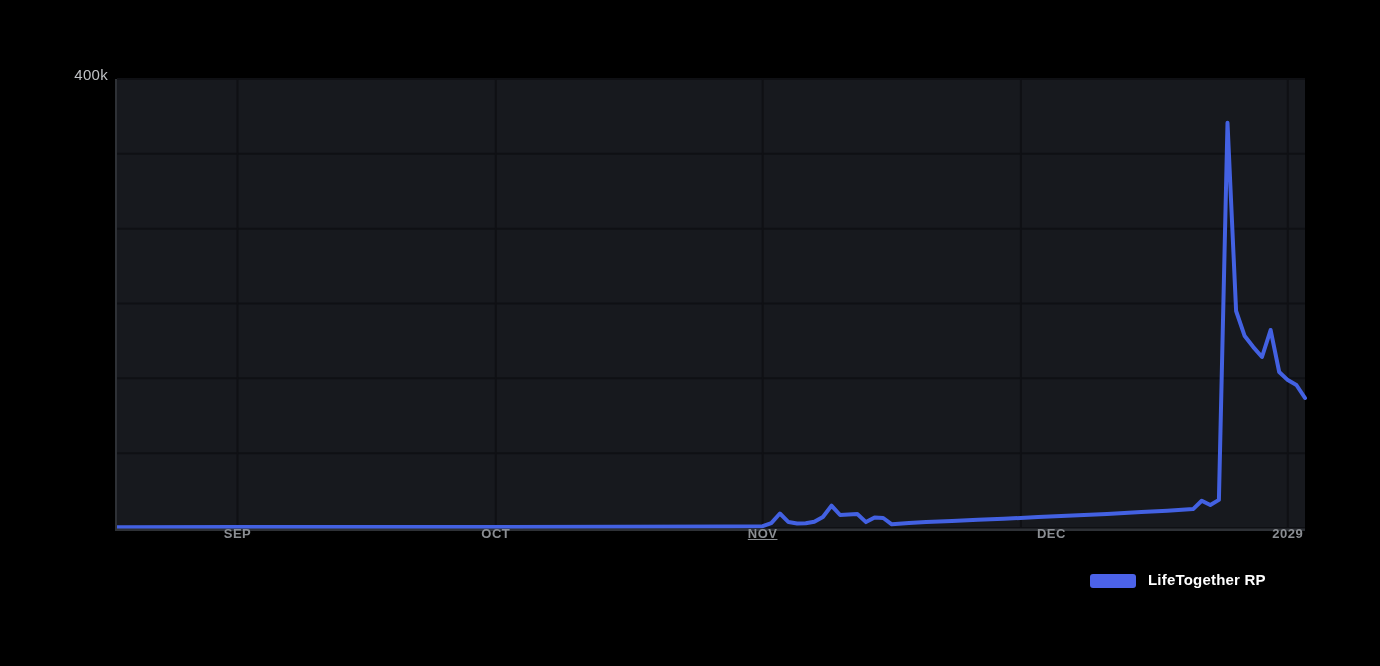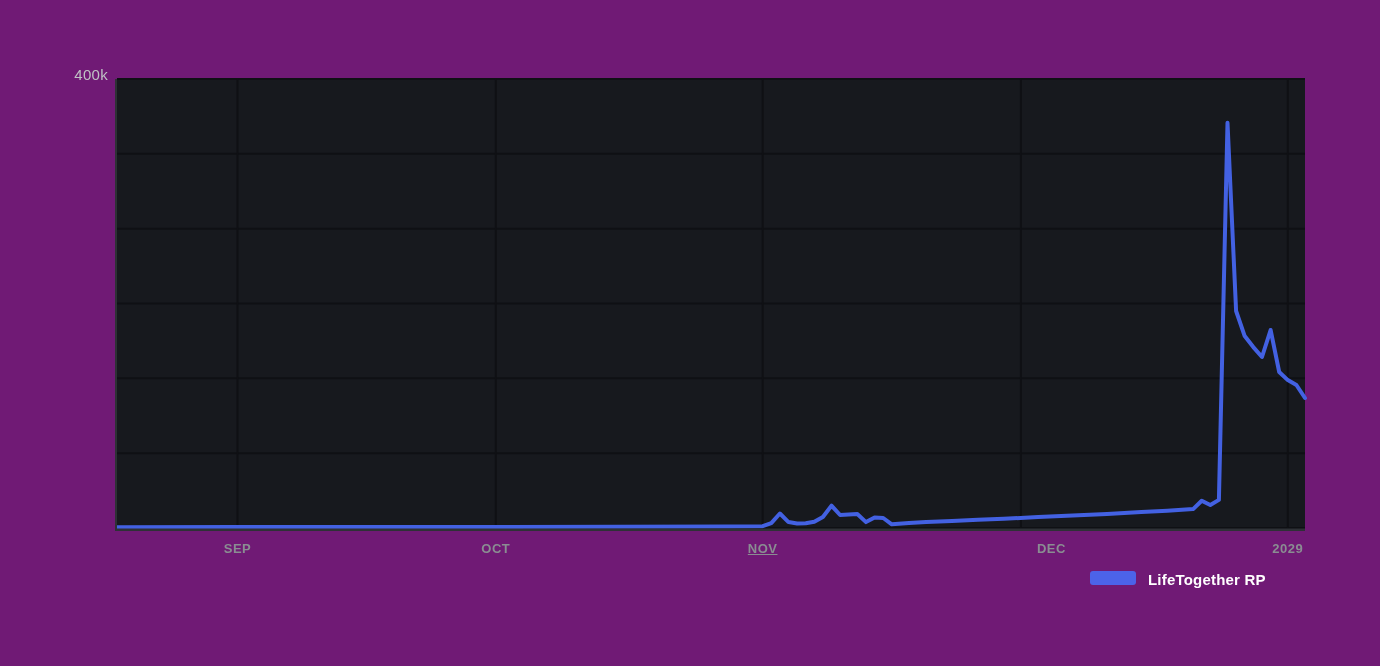--- a/index.html
+++ b/index.html
@@ -26,55 +26,55 @@
     top: 66px;
     width: 80px;
     text-align: right;
     font-size: 15px;
     font-weight: 500;
     color: #bfc1c4;
     letter-spacing: 0.3px;
   }
   .x-tick {
     position: absolute;
-    top: 541px;
+    top: 526px;
     width: 90px;
     text-align: center;
     font-size: 13px;
     font-weight: 700;
     color: #8a8d92;
     letter-spacing: 0.5px;
   }
   .legend {
     position: absolute;
     left: 1090px;
     top: 571px;
     display: flex;
-    align-items: flex-start;
+    align-items: flex-end;
     gap: 12px;
     cursor: pointer;
   }
   .legend-swatch {
     display: inline-block;
     width: 46px;
     height: 14px;
     border-radius: 3px;
     background: #4c63e9;
   }
   .legend-label {
     font-size: 15px;
     font-weight: 700;
     color: #ffffff;
     letter-spacing: 0.2px;
   }
 </style>
 </head>
 <body>
 
-<div id="page" style="background: #701a75;">
+<div id="page" style="background: #000000;">
   <svg id="chart-svg" width="1380" height="666">
       <rect x="117" y="79" width="1188" height="449" fill="#17191e"></rect>
       <line x1="117" y1="79" x2="1305" y2="79" stroke="#0f1014" stroke-width="2"></line>
       <line x1="117" y1="153.83333333333331" x2="1305" y2="153.83333333333331" stroke="#0f1014" stroke-width="2"></line>
       <line x1="117" y1="228.66666666666666" x2="1305" y2="228.66666666666666" stroke="#0f1014" stroke-width="2"></line>
       <line x1="117" y1="303.5" x2="1305" y2="303.5" stroke="#0f1014" stroke-width="2"></line>
       <line x1="117" y1="378.3333333333333" x2="1305" y2="378.3333333333333" stroke="#0f1014" stroke-width="2"></line>
       <line x1="117" y1="453.1666666666667" x2="1305" y2="453.1666666666667" stroke="#0f1014" stroke-width="2"></line>
       <line x1="117" y1="528" x2="1305" y2="528" stroke="#0f1014" stroke-width="2"></line>
       <line x1="237.5217391304348" y1="79" x2="237.5217391304348" y2="528" stroke="#0f1014" stroke-width="2"></line>

